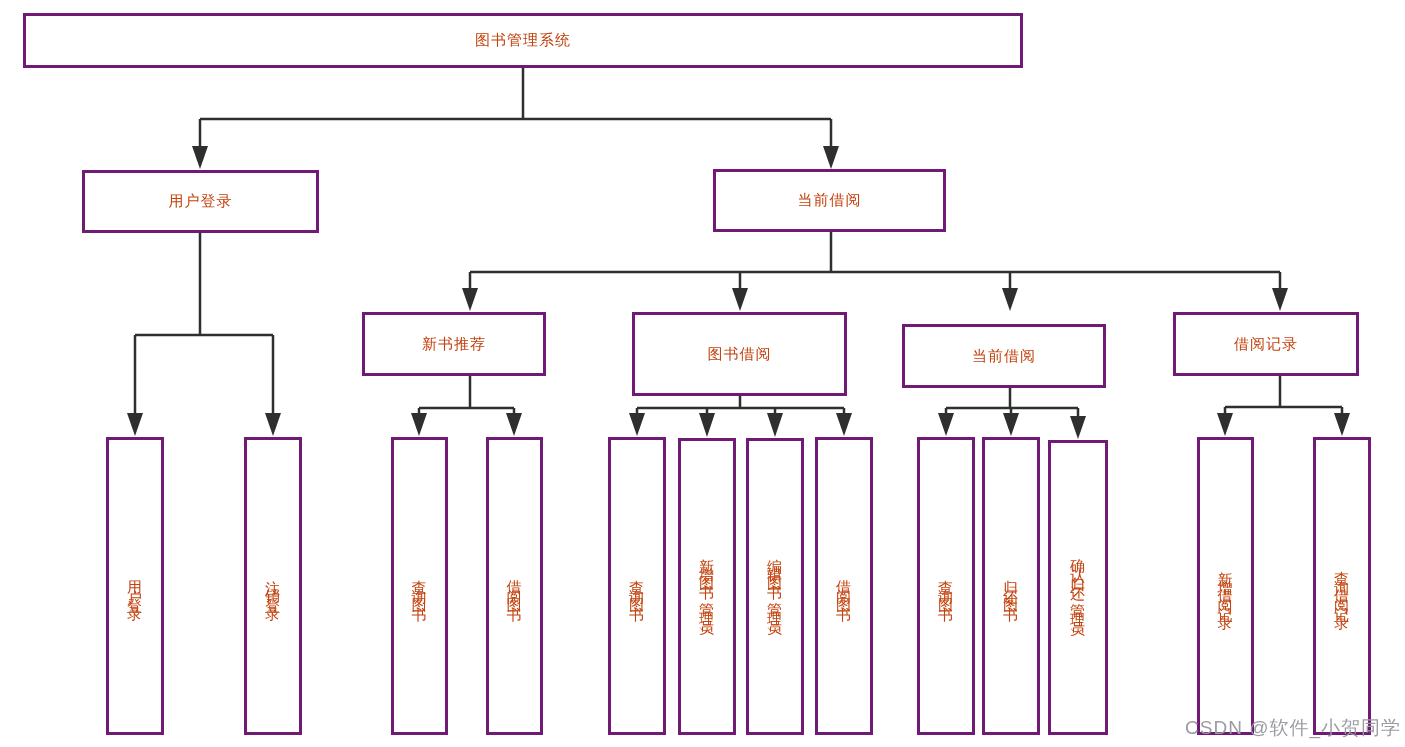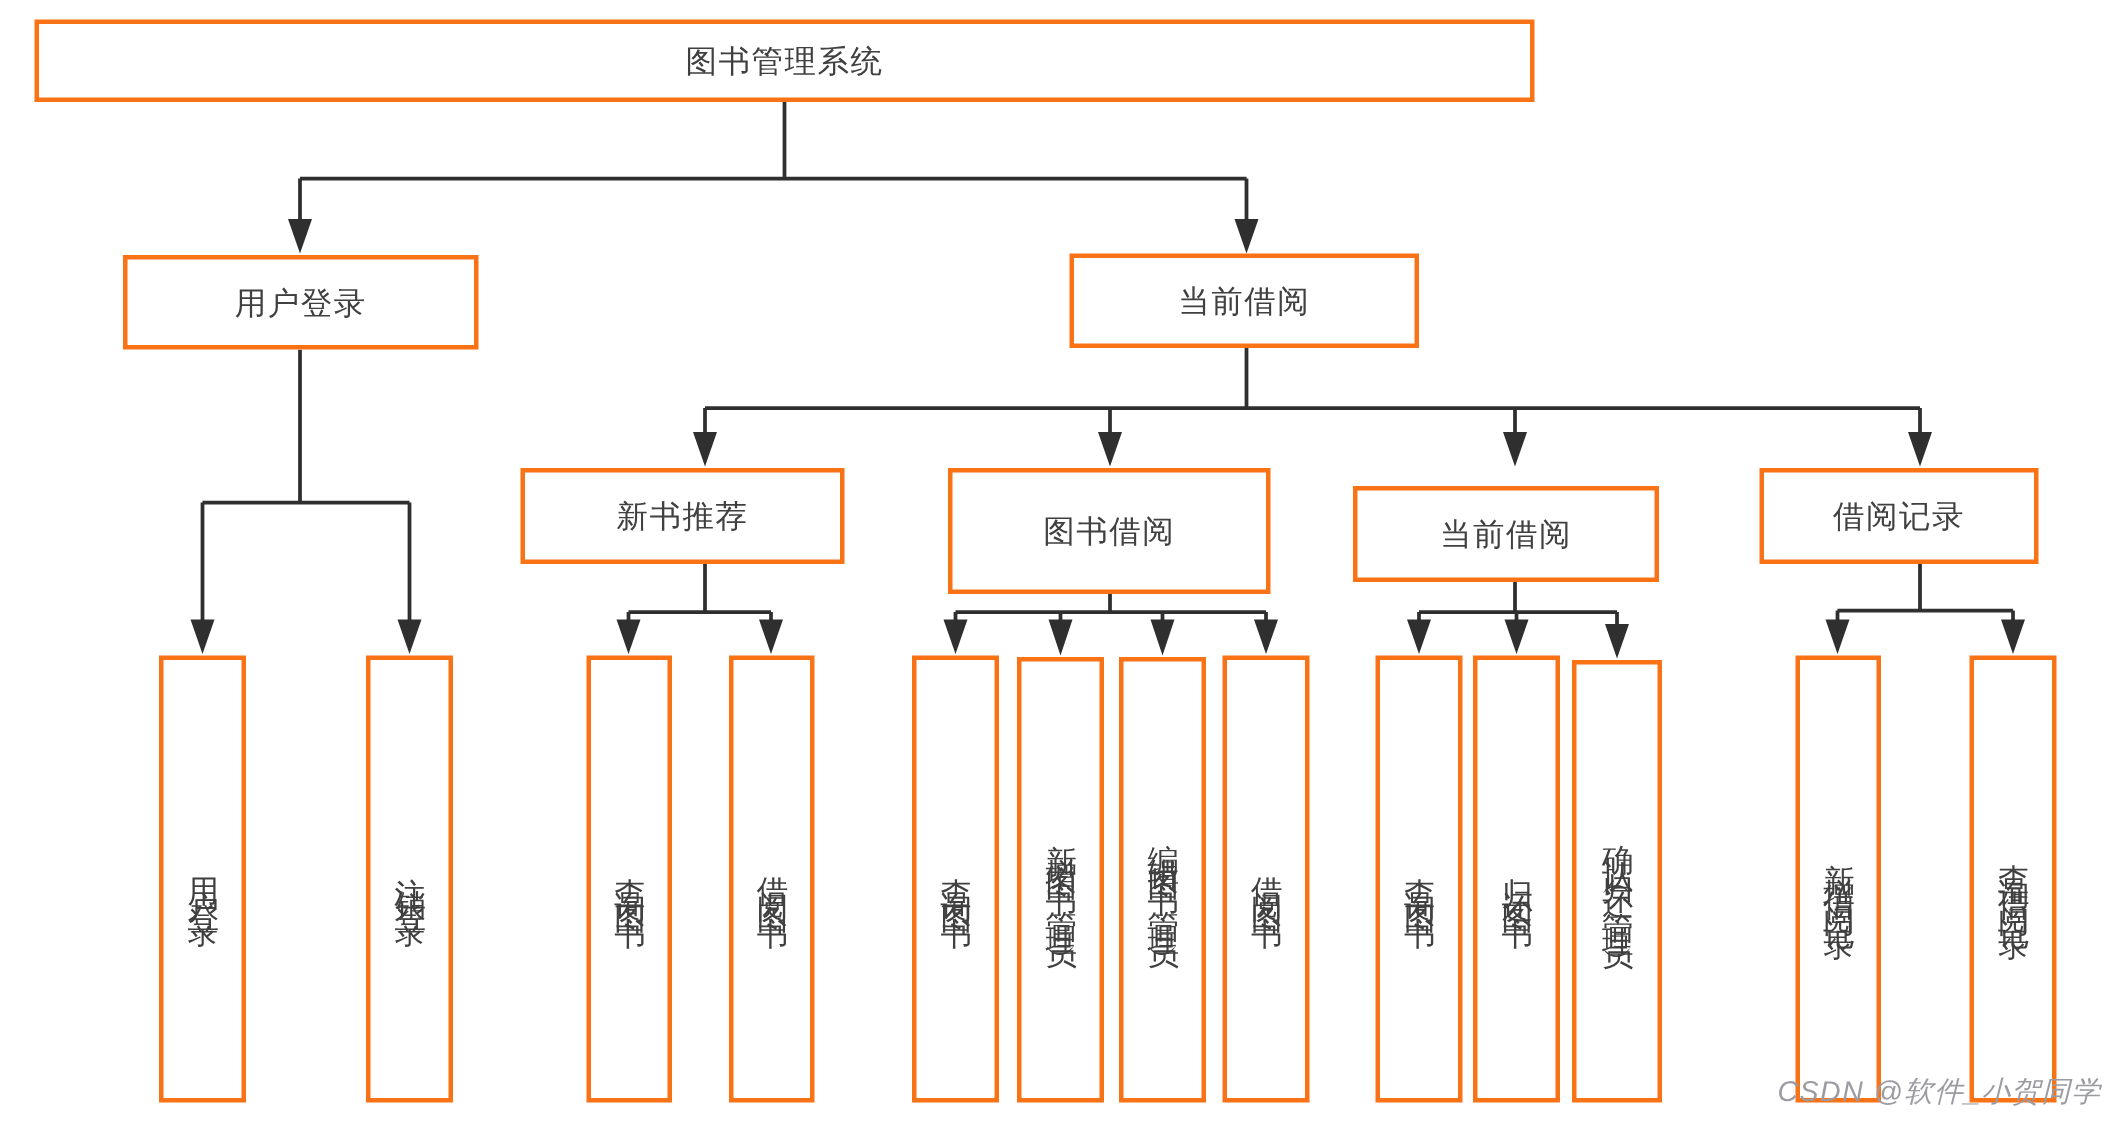--- a/index.html
+++ b/index.html
@@ -11,44 +11,43 @@
     font-family: "Liberation Sans", "DejaVu Sans", sans-serif;
     overflow: hidden;
   }
   svg.wires { position: absolute; left: 0; top: 0; }
   .wire { stroke: #2f2f2f; stroke-width: 2.5; fill: none; }
   .head { fill: #2f2f2f; stroke: none; }
   .node {
     position: absolute;
     box-sizing: border-box;
     background: #ffffff;
-    border: 3px solid #f97316;
+    border: 3px solid #701a75;
     display: flex;
     align-items: center;
     justify-content: center;
-    color: #404040;
-    font-size: 21px;
+    color: #c2410c;
+    font-size: 15px;
   }
   .node.h span { letter-spacing: 1px; white-space: nowrap; }
   .node.v span {
     writing-mode: vertical-rl;
     letter-spacing: 9px;
     line-height: 1;
     white-space: nowrap;
   }
   .watermark {
     position: absolute;
     right: 4px;
     bottom: 6px;
     font-size: 19px;
     color: #9b9ba3;
     letter-spacing: 1px;
     z-index: 5;
     white-space: nowrap;
-    font-style: italic;
   }
 </style>
 </head>
 <body>
 
 <div class="canvas">
 
   <svg class="wires" width="1405" height="747" aria-hidden="true">
 
     <path class="wire" d="M523 68 V119 M200 119 H831 M200 119 V148 M831 119 V148"></path>
@@ -89,21 +88,21 @@
     <span>图书管理系统</span>
   </div>
 
   <div class="node h" style="left:82px; top:170px; width:237px; height:63px">
     <span>用户登录</span>
   </div>
   <div class="node h" style="left:713px; top:169px; width:233px; height:63px">
     <span>当前借阅</span>
   </div>
 
-  <div class="node h" style="left:347px; top:312px; width:216px; height:64px">
+  <div class="node h" style="left:362px; top:312px; width:184px; height:64px">
     <span>新书推荐</span>
   </div>
   <div class="node h" style="left:632px; top:312px; width:215px; height:84px">
     <span>图书借阅</span>
   </div>
   <div class="node h" style="left:902px; top:324px; width:204px; height:64px">
     <span>当前借阅</span>
   </div>
   <div class="node h" style="left:1173px; top:312px; width:186px; height:64px">
     <span>借阅记录</span>

